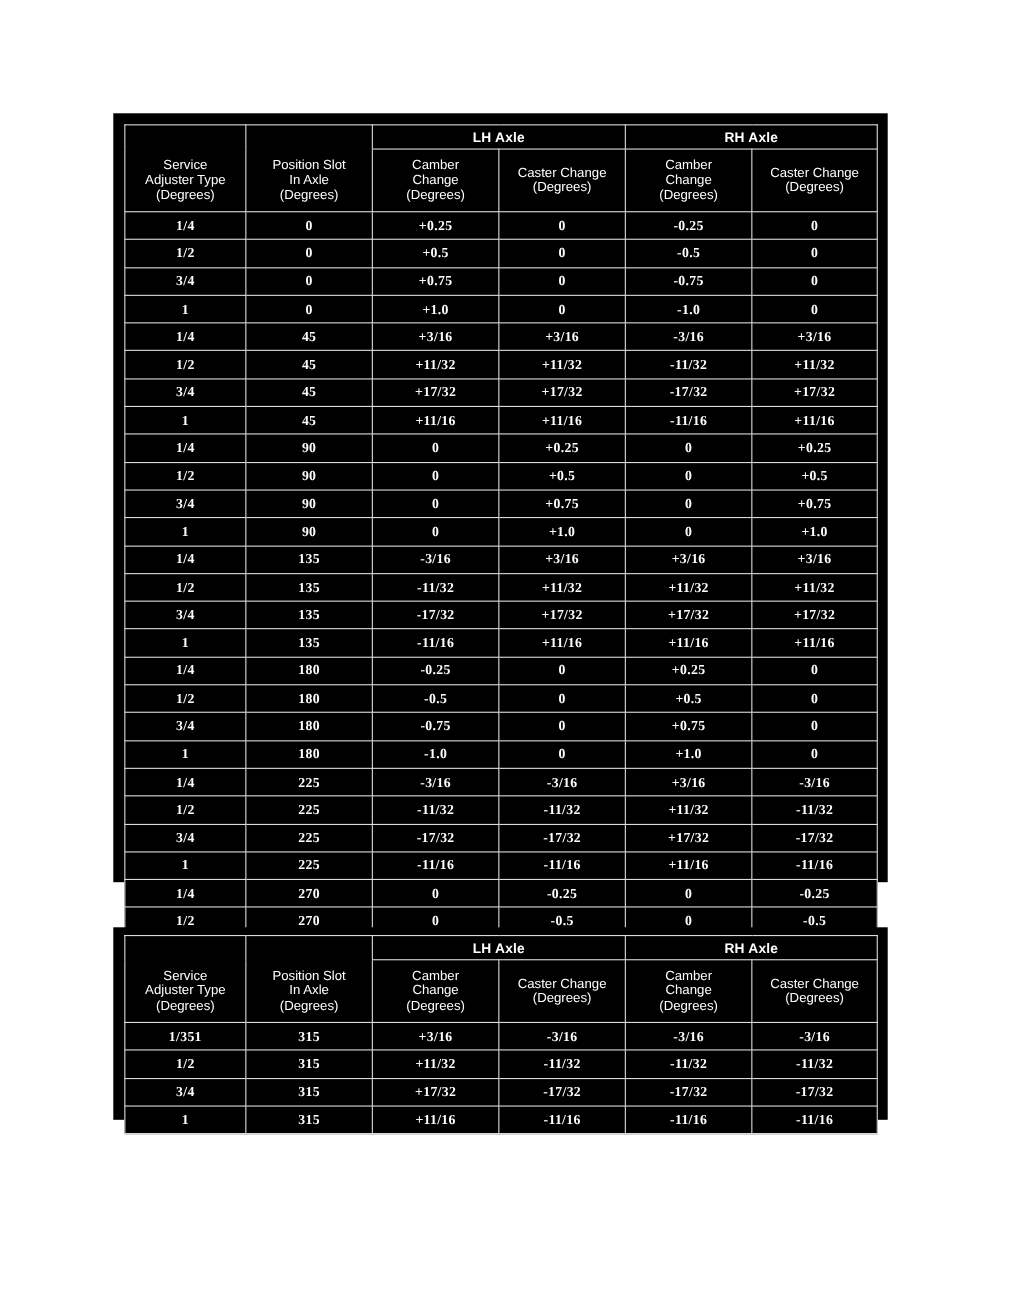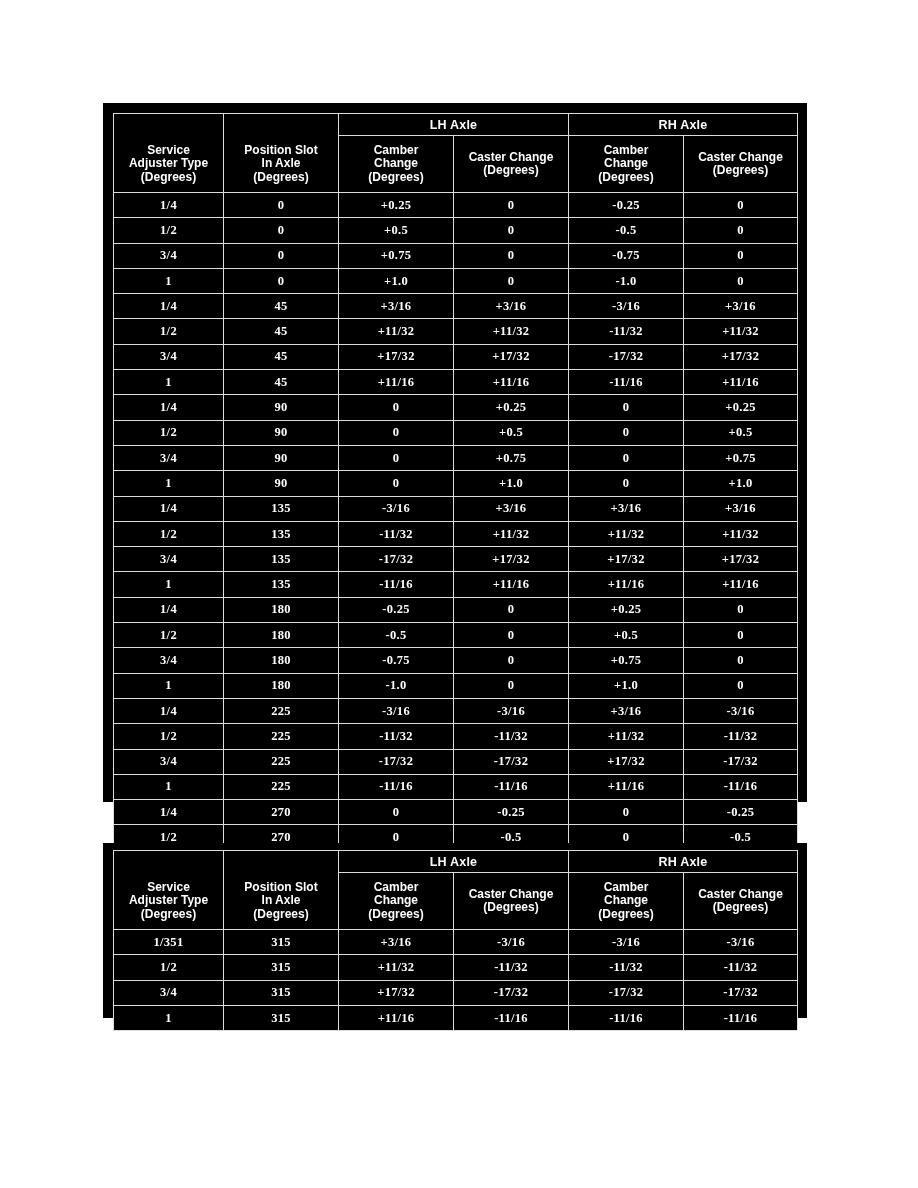--- a/index.html
+++ b/index.html
@@ -72,21 +72,21 @@
     margin-top: 17px;
   }
   th.blank-corner {
     border-bottom: none !important;
   }
 
   
   tr.sub-row th {
     height: 52px;
     font-size: 12px;
-    font-weight: bold;
+    font-weight: normal;
     line-height: 13.5px;
     padding: 2px 1px;
   }
   th.span-cell {
     border-top: none !important;
   }
 
   
   tr.data-row td {
     height: 24.3px;

